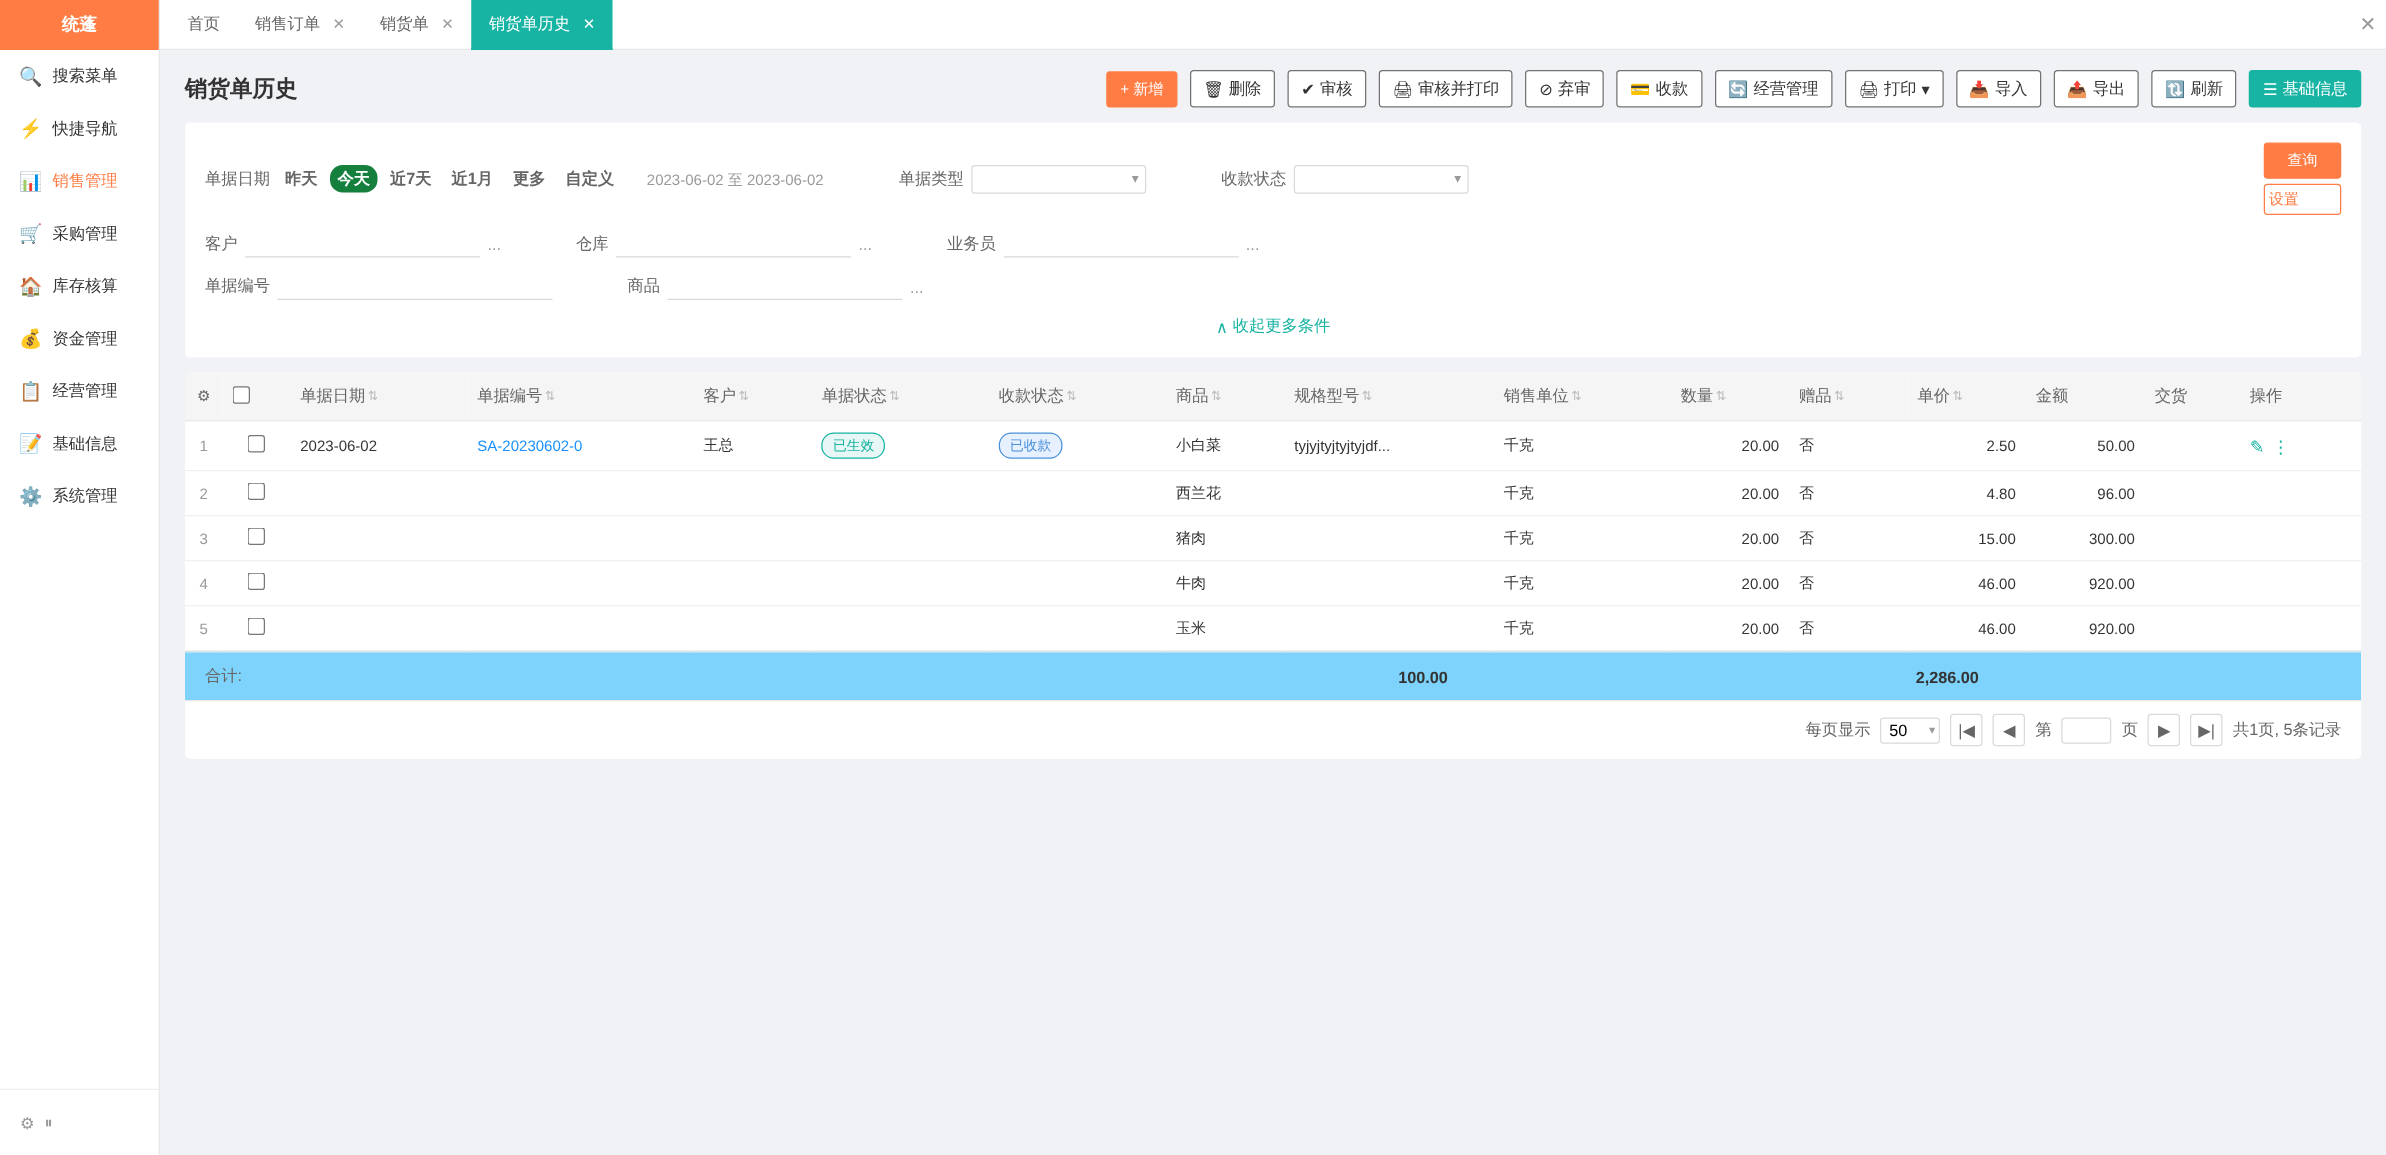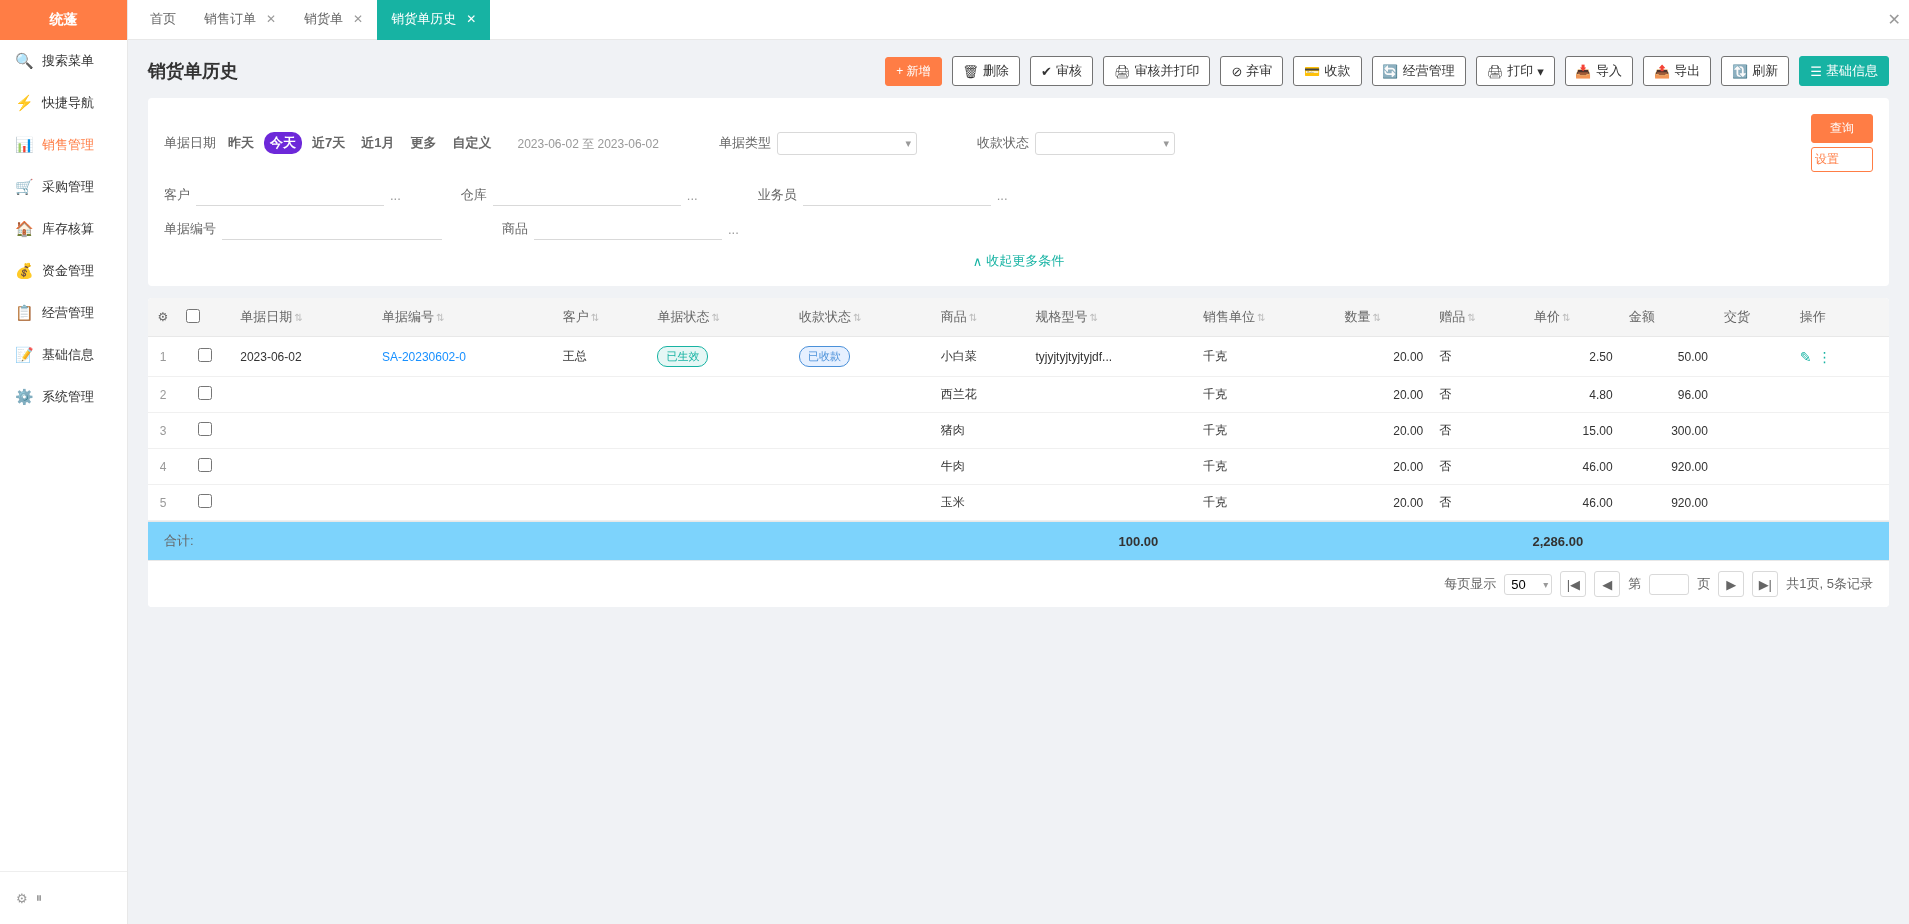--- a/index.html
+++ b/index.html
@@ -39,21 +39,21 @@
 
     
     .filter-panel { background: #fff; border-radius: 4px; padding: 16px; margin-bottom: 12px; }
     .filter-row { display: flex; align-items: center; gap: 20px; margin-bottom: 12px; flex-wrap: wrap; }
     .filter-item { display: flex; align-items: center; gap: 6px; }
     .filter-label { color: #666; white-space: nowrap; }
     .filter-input { border: none; border-bottom: 1px solid #d9d9d9; padding: 3px 6px; outline: none; min-width: 120px; color: #333; background: transparent; }
     .filter-dots { color: #999; cursor: pointer; }
     .date-group { display: flex; align-items: center; gap: 4px; font-size: 12px; }
     .date-btn { padding: 2px 6px; border-radius: 2px; cursor: pointer; color: #666; font-weight: bold; }
-    .date-btn.active { background: #6d28d9; color: #fff; border-radius: 10px; }
+    .date-btn.active { background: #15803d; color: #fff; border-radius: 10px; }
     .date-range { color: #999; font-size: 12px; margin-top: 2px; }
     .filter-select { border: 1px solid #d9d9d9; border-radius: 3px; padding: 3px 24px 3px 8px; background: #fff; outline: none; min-width: 140px; color: #333; appearance: none; cursor: pointer; }
     .select-wrapper { position: relative; display: inline-block; }
     .select-wrapper::after { content: '▾'; position: absolute; right: 6px; top: 50%; transform: translateY(-50%); color: #999; pointer-events: none; font-size: 11px; }
     .collapse-btn { display: flex; align-items: center; gap: 4px; color: #17b3a3; cursor: pointer; font-size: 12px; justify-content: center; margin-top: 4px; }
 
     
     .table-container { background: #fff; border-radius: 4px; overflow: auto; }
     table { width: 100%; border-collapse: collapse; }
     thead tr { background: #f5f5f5; }

